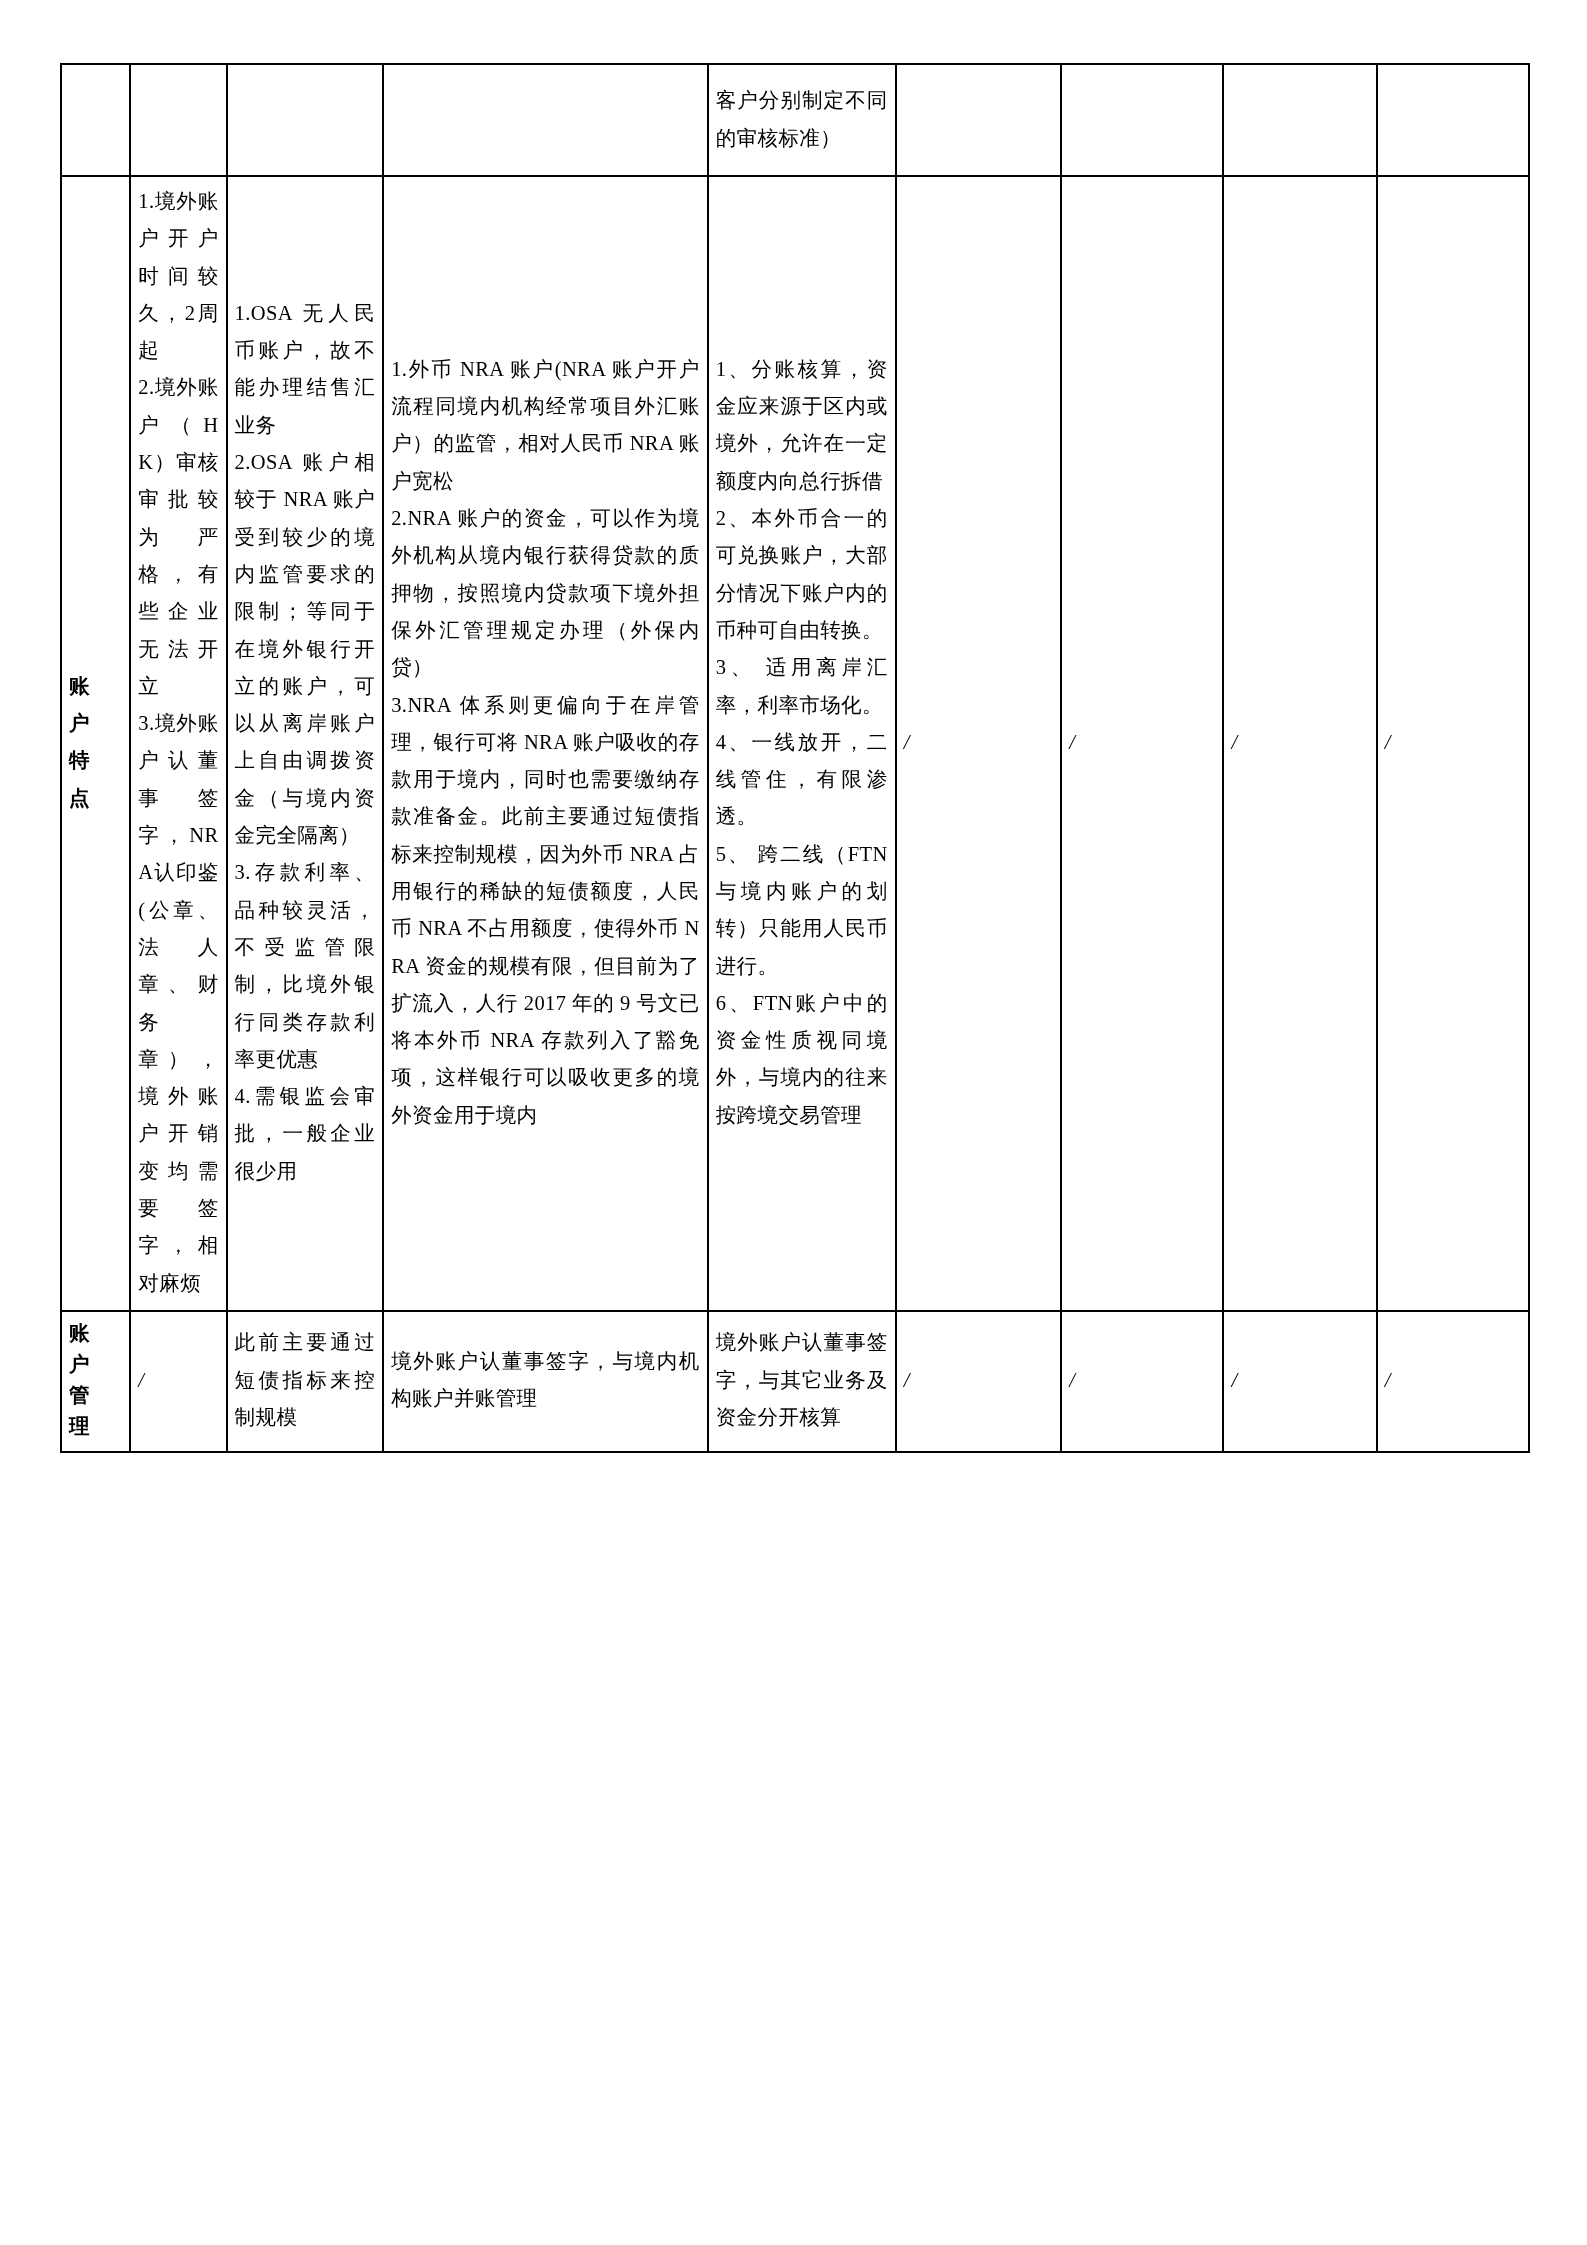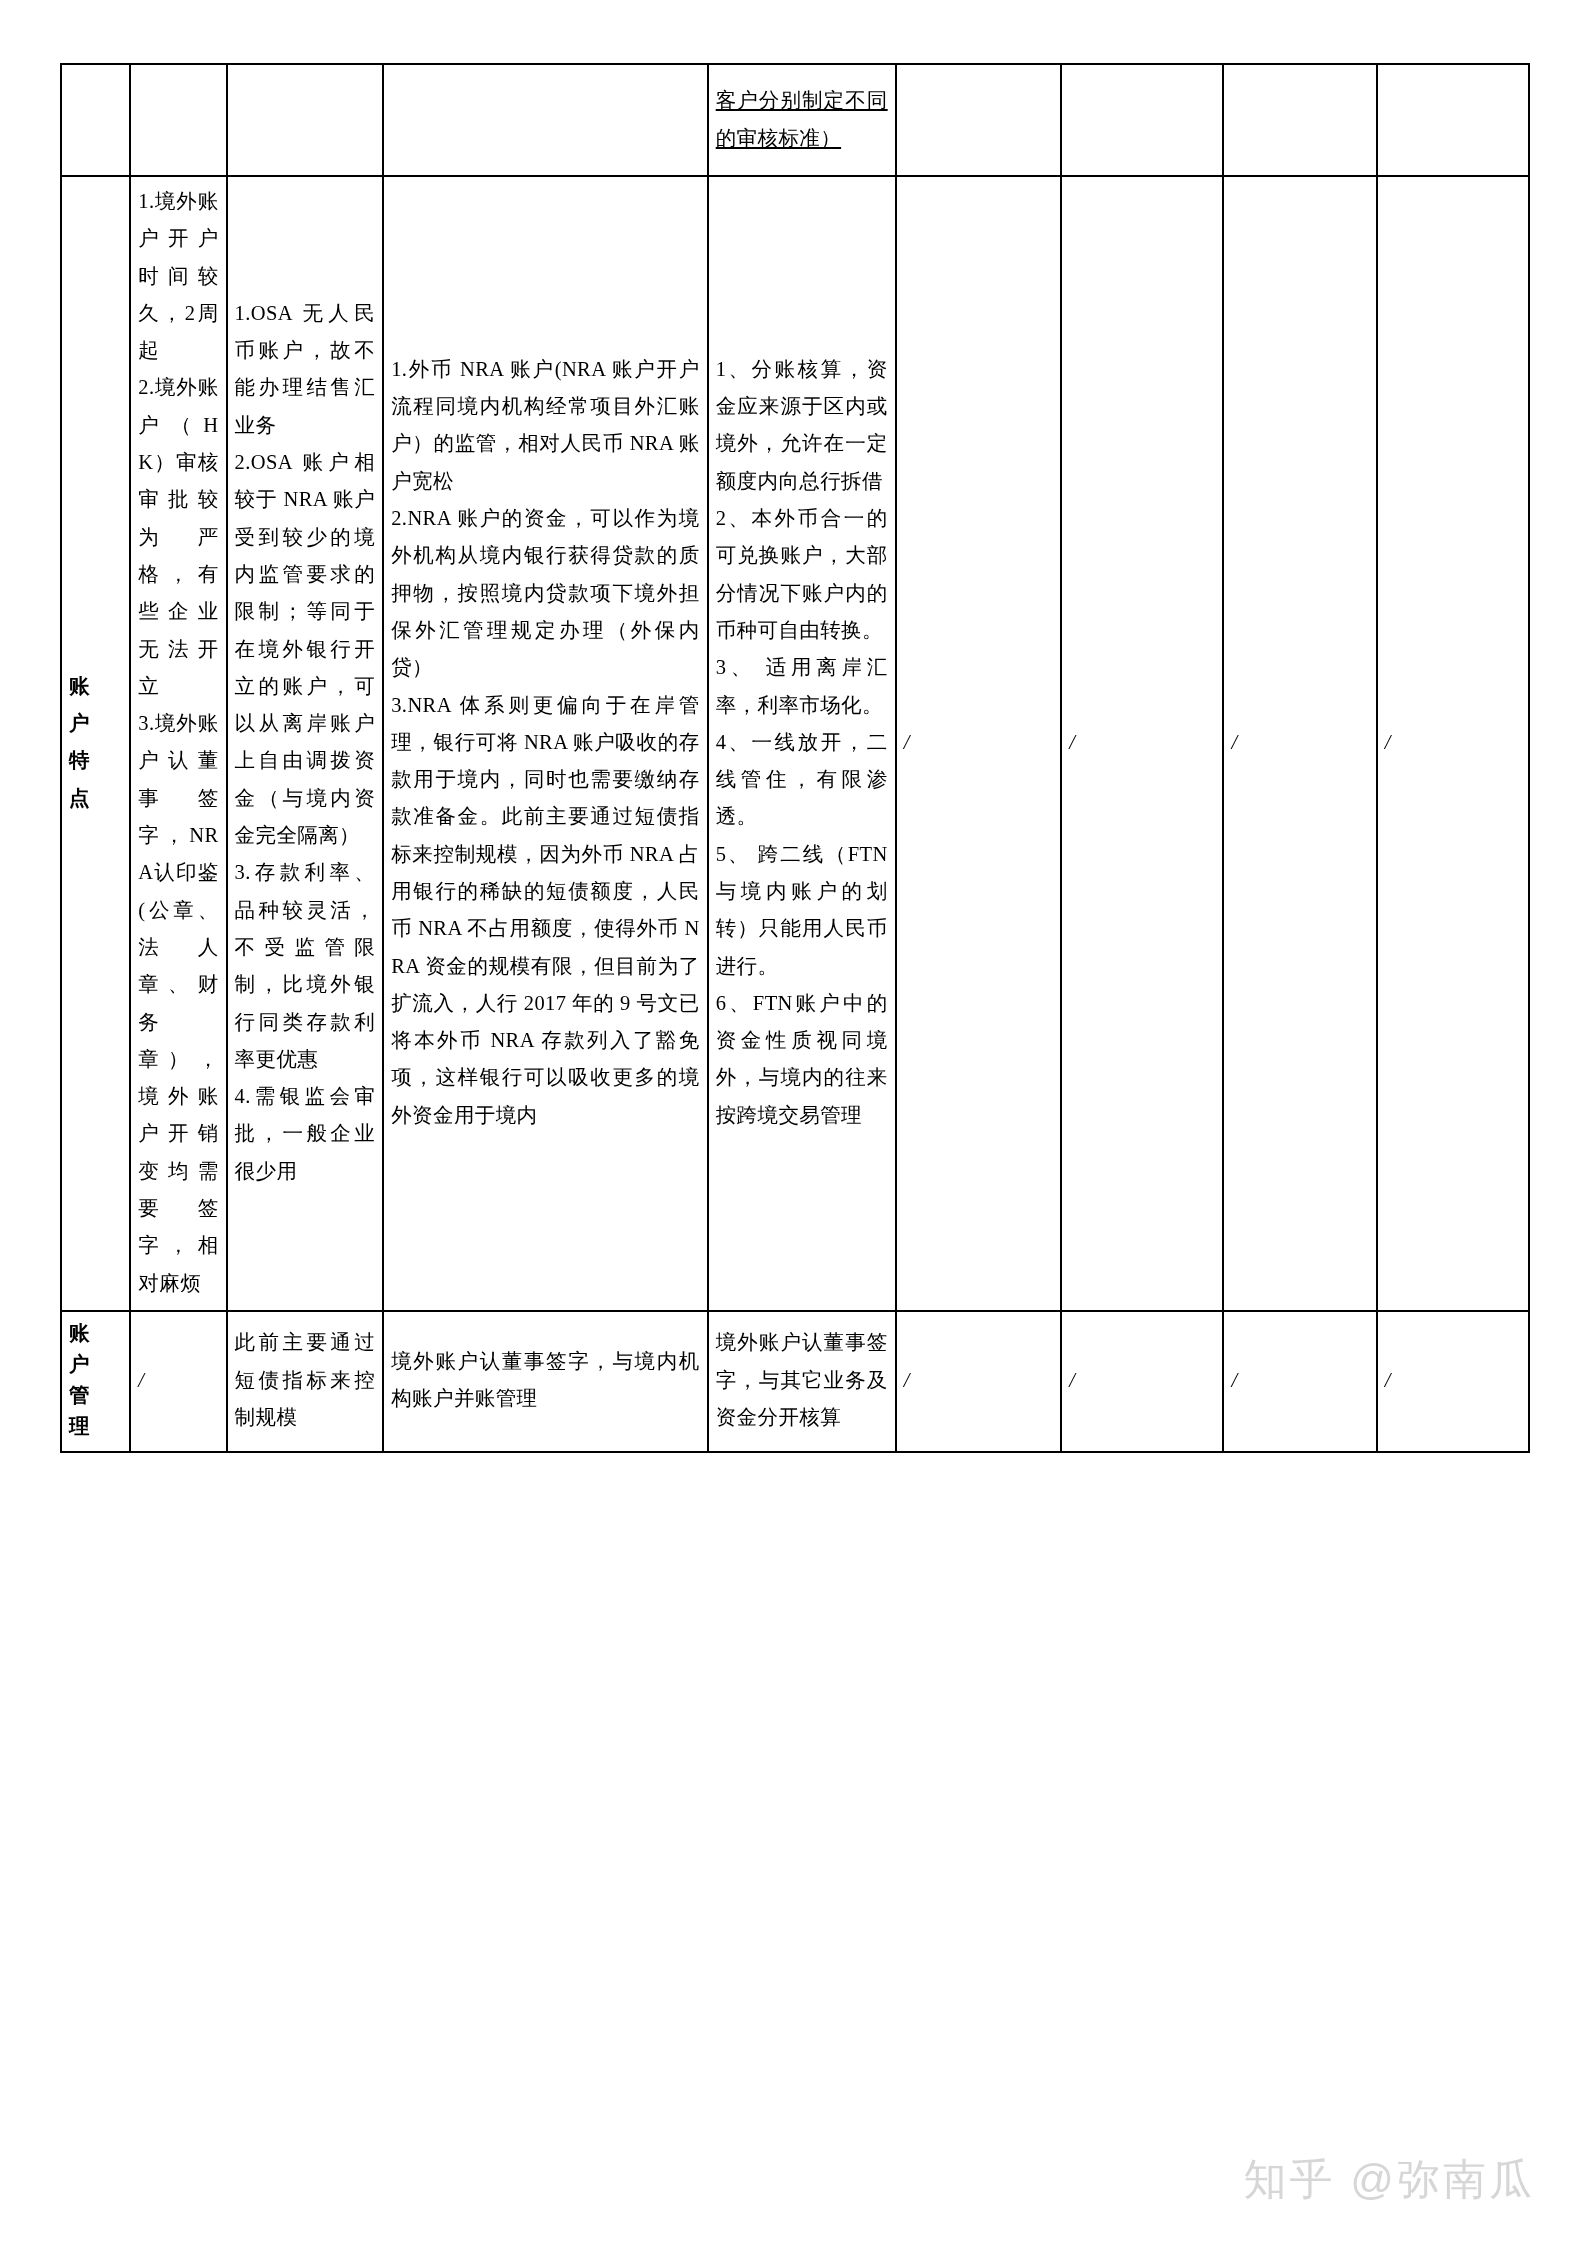--- a/index.html
+++ b/index.html
@@ -93,21 +93,21 @@
   }
 
   .slash {
     text-align: center;
     font-size: 21px;
     font-style: italic;
     font-family: "Liberation Serif", serif;
   }
 
   .top-cell { height: 96px; vertical-align: top; }
-  .top-cell .txt { display: block; padding-top: 1px; text-decoration: underline; }
+  .top-cell .txt { display: block; padding-top: 1px; }
 
   .mgmt-row td { vertical-align: middle; }
   .mgmt-row .rowhead { line-height: 1.52; }
 
   .watermark {
     position: absolute;
     right: 52px;
     bottom: 36px;
     font-size: 43px;
     color: #d6d6d6;
@@ -183,15 +183,14 @@
         <td class="col5">境外账户认董事签字，与其它业务及资金分开核算</td>
         <td class="slash">/</td>
         <td class="slash">/</td>
         <td class="slash">/</td>
         <td class="slash">/</td>
       </tr>
 
     </tbody>
   </table>
 
-  <div class="watermark">知乎 @弥南瓜</div>
 
 </div>
 
 </body></html>

